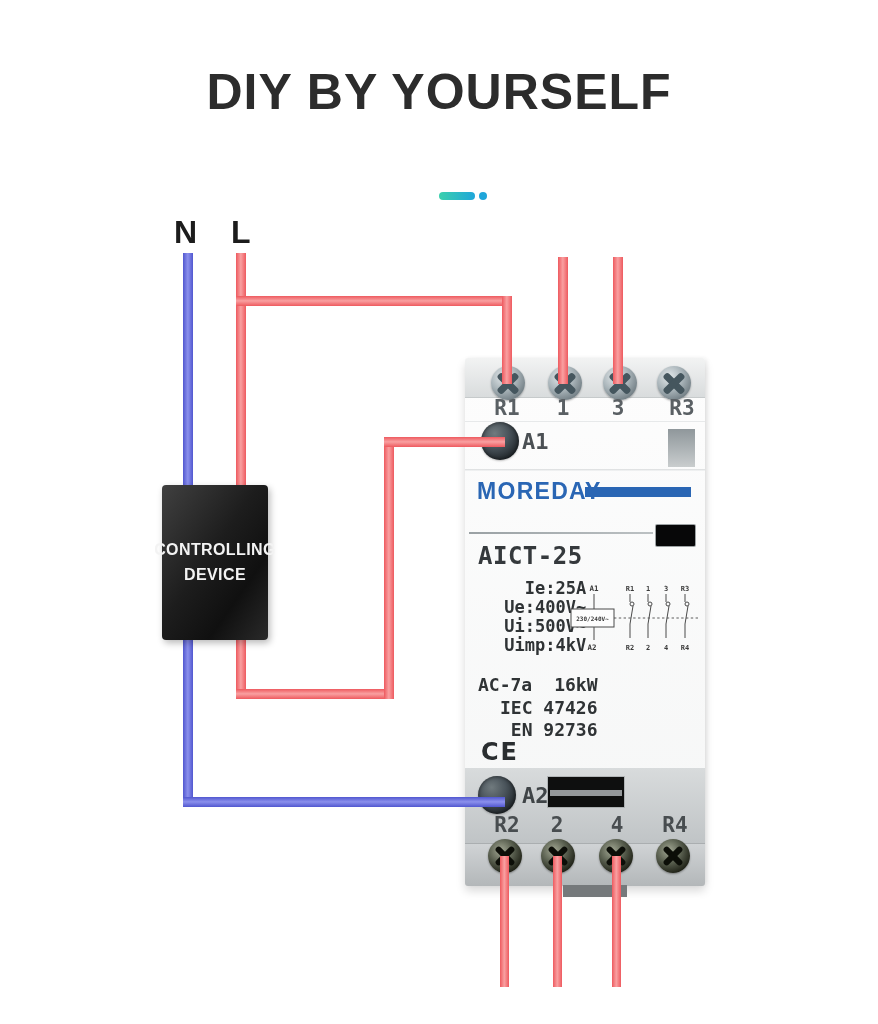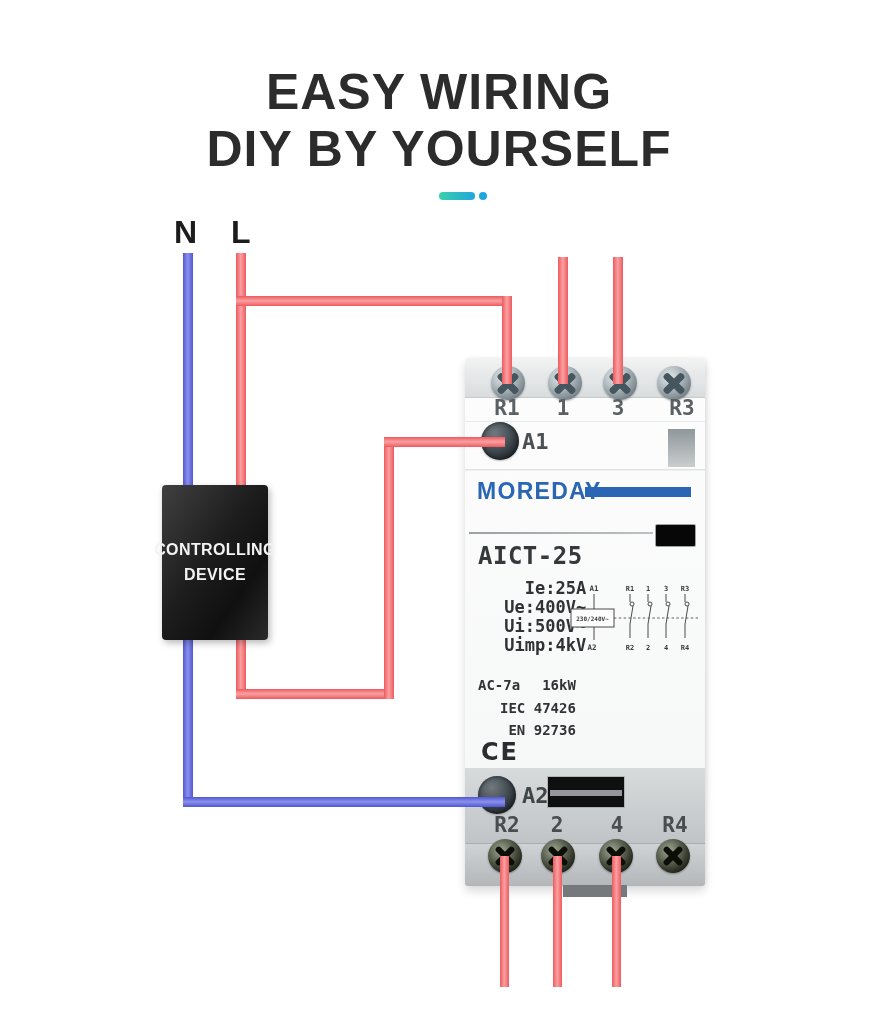--- a/index.html
+++ b/index.html
@@ -75,42 +75,41 @@
   .indicator { position:absolute; left:191px; top:167px; width:39px; height:21px;
     background:#070708; border-radius:1px; box-shadow:0 0 0 1px #9da2a4; }
   .model { position:absolute; left:13px; top:184px; font-size:24px; font-weight:700;
     color:#35393c; font-family:"DejaVu Sans Mono", monospace; letter-spacing:.5px; }
   .specs { position:absolute; left:13px; top:221px; list-style:none; margin:0; padding:0;
     font-family:"DejaVu Sans Mono", monospace; font-weight:700; color:#2f3335; font-size:17px; }
   .specs li { height:19px; line-height:19px; }
   .spec-l { display:inline-block; width:57px; }
   .schematic { position:absolute; left:103px; top:223px; }
   .ratings { position:absolute; left:13px; top:316px; font-family:"DejaVu Sans Mono", monospace;
-    font-weight:700; color:#2f3335; font-size:14px; line-height:22.5px; }
+    font-weight:700; color:#2f3335; font-size:18px; line-height:22.5px; }
   .r-power { margin-left:22px; }
   .ce { position:absolute; left:16px; top:380px; font-size:24px; font-weight:700;
     color:#2a2e30; letter-spacing:2px; transform:scaleY(1.05); font-family:"DejaVu Sans", sans-serif; }
   .dev-bottom { position:absolute; left:0; top:410px; width:240px; height:75px;
     background:linear-gradient(180deg,#d8dbdc,#c0c4c6); }
   .vent-slot { position:absolute; left:83px; top:419px; width:76px; height:30px;
     background:#0e0f0f; box-shadow:0 0 0 1px #70757759; }
   .vent-slot .slot-bar { position:absolute; left:2px; top:13px; width:72px; height:6px; background:#94989a; }
   .dev-bottom-strip { position:absolute; left:0; top:485px; width:240px; height:42px;
     background:linear-gradient(180deg,#d0d3d5,#b3b7b9); border-top:1px solid #aaaeb0;
     border-radius:0 0 3px 3px; }
   .din-tab { position:absolute; left:98px; top:527px; width:64px; height:12px; background:#75797b; }
   .sch-text { font-family:"DejaVu Sans Mono", monospace; font-weight:700; fill:#3a3a3a; }
 </style>
 </head>
 <body>
 
 <div class="stage">
 
   <div class="titles">
-    <div>EASY WIRING</div>
     <div>DIY BY YOURSELF</div>
   </div>
   <div class="divider-dash"></div>
   <div class="divider-dot"></div>
 
   <div class="src-label lbl-n">N</div>
   <div class="src-label lbl-l">L</div>
 
   <div class="wv-blue" style="left:183px; top:253px; height:553px;"></div>
   <div class="wh-blue" style="left:183px; top:797px; width:322px;"></div>

